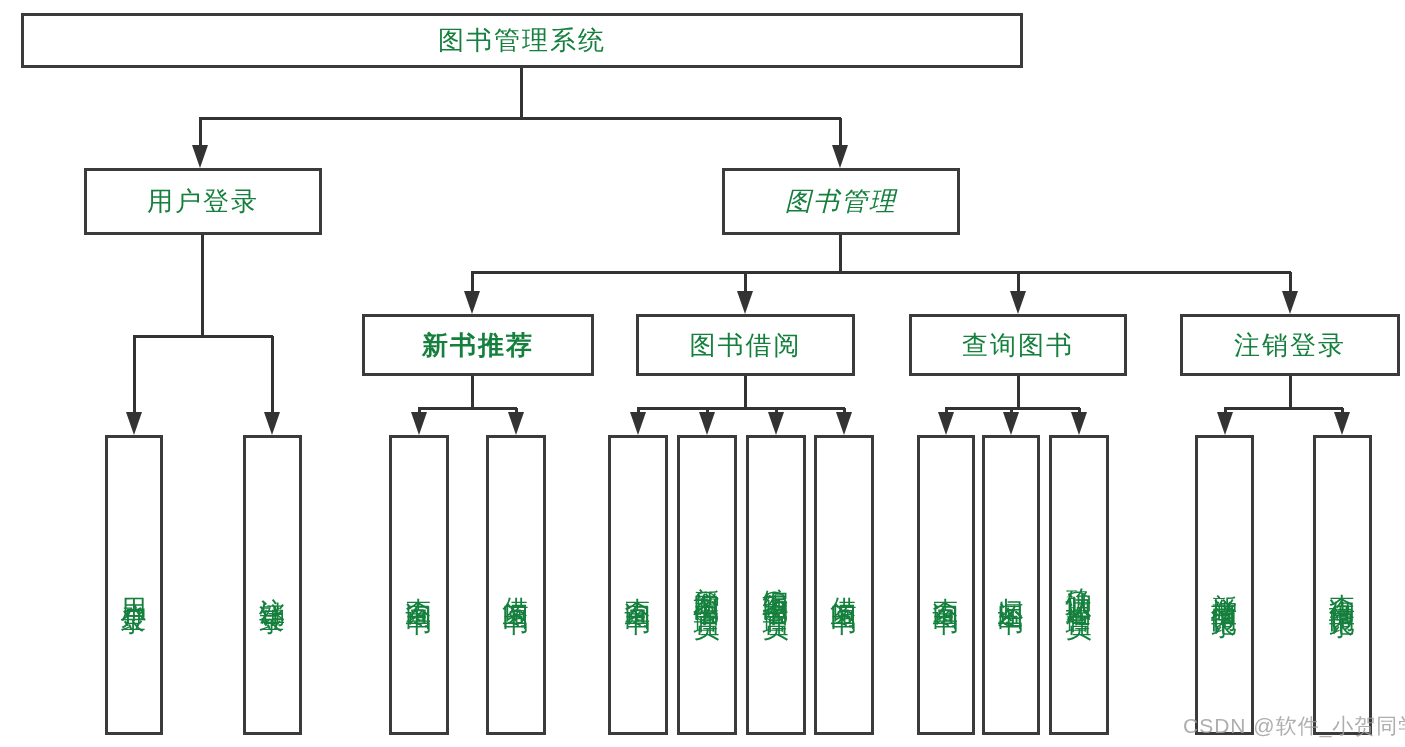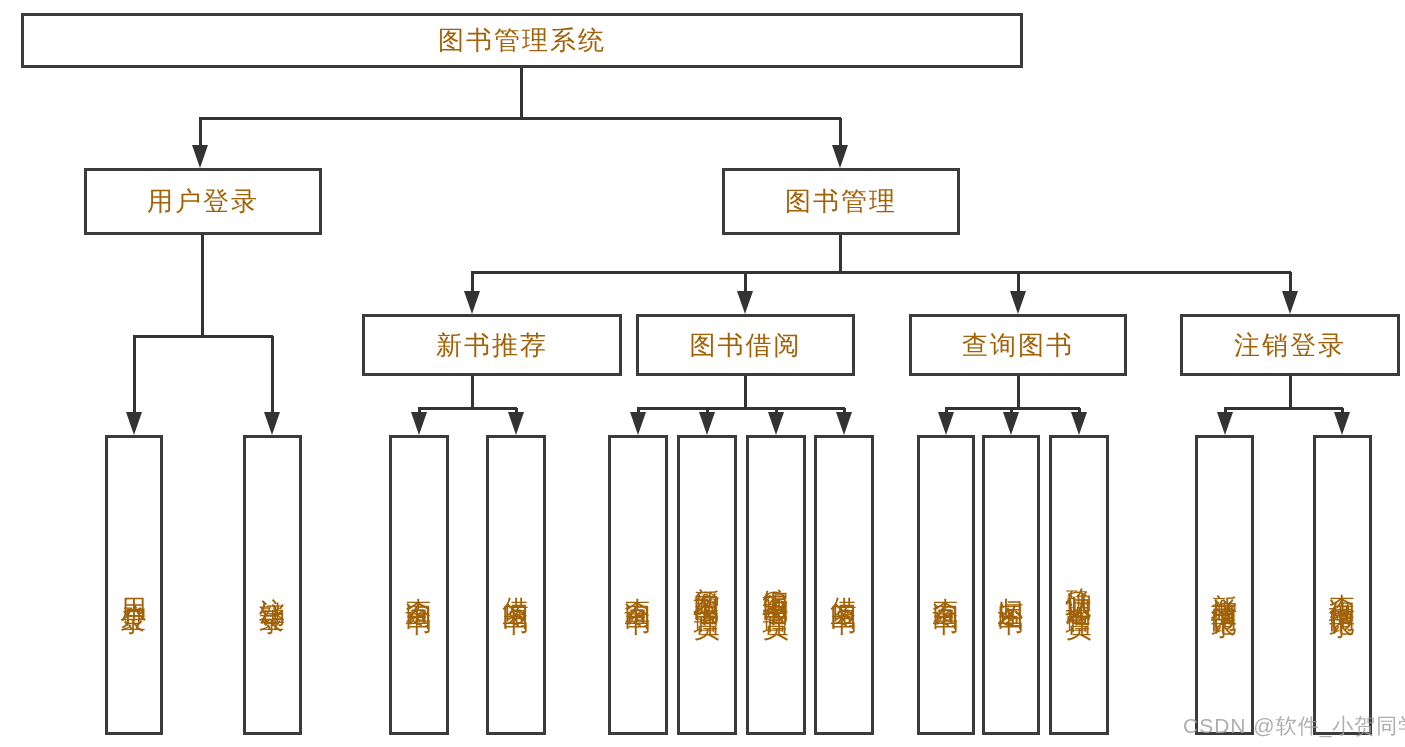--- a/index.html
+++ b/index.html
@@ -23,21 +23,21 @@
     display: flex;
     align-items: center;
     justify-content: center;
     color: #333333;
     z-index: 2;
   }
   .node .lbl {
     font-size: 26px;
     letter-spacing: 2px;
     white-space: nowrap;
-    color: #a16207;
+    color: #15803d;
   }
   .node.v .lbl {
     writing-mode: vertical-rl;
     text-orientation: mixed;
     letter-spacing: 4px;
     white-space: normal;
     line-height: 1;
   }
   .line {
     position: absolute;
@@ -69,25 +69,25 @@
 
 <div id="canvas">
 
   <div class="node h" style="left:21px; top:13px; width:1002px; height:55px;">
     <span class="lbl">图书管理系统</span>
   </div>
 
   <div class="node h" style="left:84px; top:168px; width:238px; height:67px;">
     <span class="lbl">用户登录</span>
   </div>
-  <div class="node h" style="left:722px; top:168px; width:238px; height:67px;">
+  <div class="node h" style="left:722px; top:168px; width:238px; height:67px;font-style:italic;">
     <span class="lbl">图书管理</span>
   </div>
 
-  <div class="node h" style="left:362px; top:314px; width:260px; height:62px;">
+  <div class="node h" style="left:362px; top:314px; width:232px; height:62px;font-weight:bold;">
     <span class="lbl">新书推荐</span>
   </div>
   <div class="node h" style="left:636px; top:314px; width:219px; height:62px;">
     <span class="lbl">图书借阅</span>
   </div>
   <div class="node h" style="left:909px; top:314px; width:218px; height:62px;">
     <span class="lbl">查询图书</span>
   </div>
   <div class="node h" style="left:1180px; top:314px; width:220px; height:62px;">
     <span class="lbl">注销登录</span>

